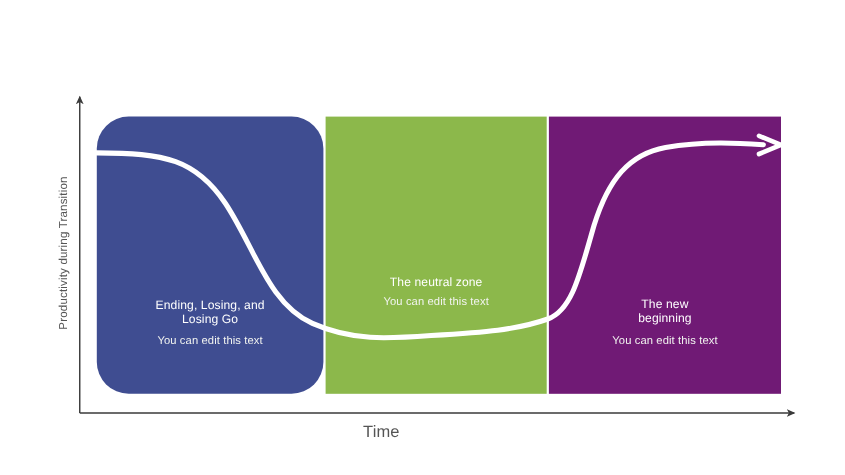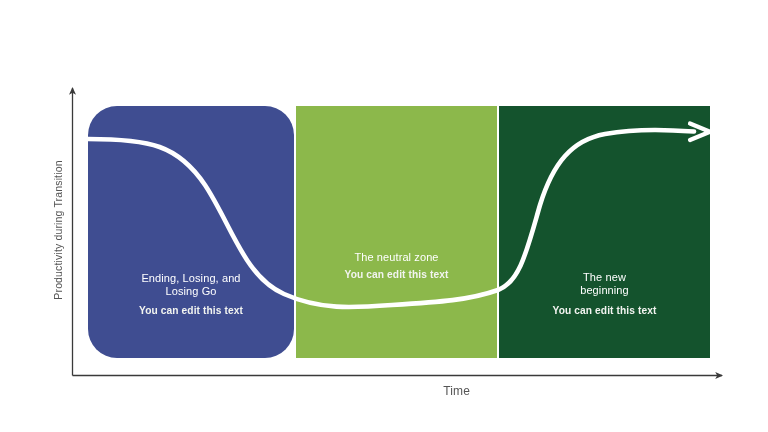--- a/index.html
+++ b/index.html
@@ -58,22 +58,22 @@
     white-space: nowrap;
     letter-spacing: 0.15px;
   }
 
   
   #x-axis-label {
     position: absolute;
     left: 330px;
     top: 384px;
     width: 140px;
-    text-align: right;
-    font-size: 12px;
+    text-align: left;
+    font-size: 15px;
     color: #555555;
     letter-spacing: 0.15px;
   }
 
   
   .phase {
     position: absolute;
     top: 106px;
     height: 252px;
     box-sizing: border-box;
@@ -97,21 +97,21 @@
   .phase-title {
     font-size: 11px;
     font-weight: normal;
     color: #ffffff;
     line-height: 1.22;
     letter-spacing: 0.1px;
   }
   .phase-sub {
     margin-top: 6px;
     font-size: 10.2px;
-    font-weight: 700;
+    font-weight: 400;
     color: #f2f4f0;
     line-height: 1.2;
     letter-spacing: 0.1px;
   }
   #phase-1 .phase-sub { margin-top: 5px; }
   #phase-2 .phase-sub { margin-top: 7px; }
 
   
   #curve-svg {
     position: absolute;
@@ -156,21 +156,21 @@
 
   <div class="phase" id="phase-1" style="background:#8CB84B;">
     <div class="phase-text">
       <div class="phase-title">
         <span>The neutral zone</span>
       </div>
       <div class="phase-sub">You can edit this text</div>
     </div>
   </div>
 
-  <div class="phase" id="phase-2" style="background:#14532d;">
+  <div class="phase" id="phase-2" style="background:#701a75;">
     <div class="phase-text">
       <div class="phase-title">
         <span>The new</span><br>
         <span>beginning</span>
       </div>
       <div class="phase-sub">You can edit this text</div>
     </div>
   </div>
 
   <svg id="curve-svg" viewBox="0 0 768 432">

